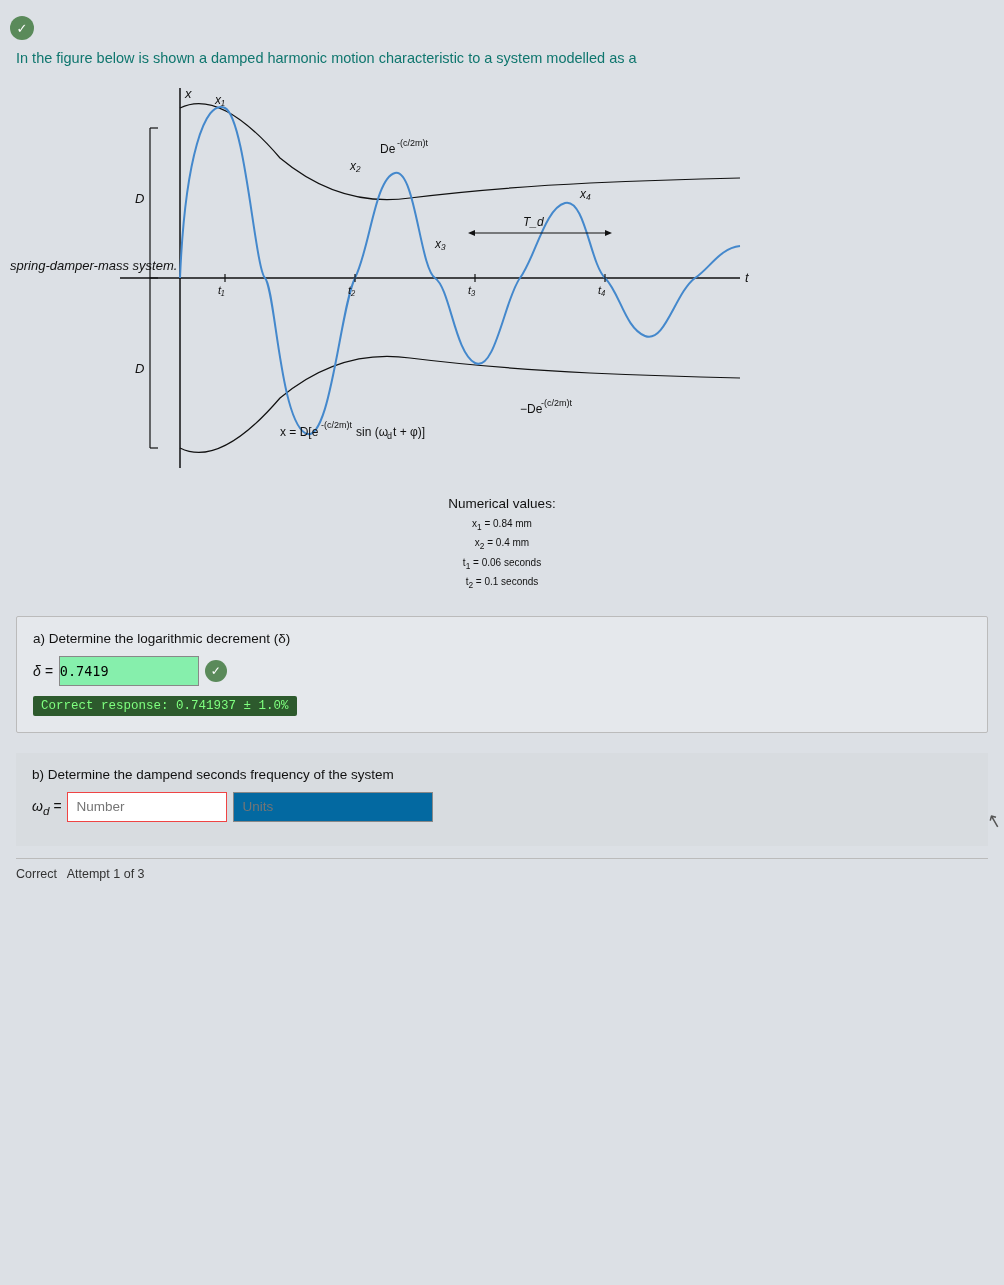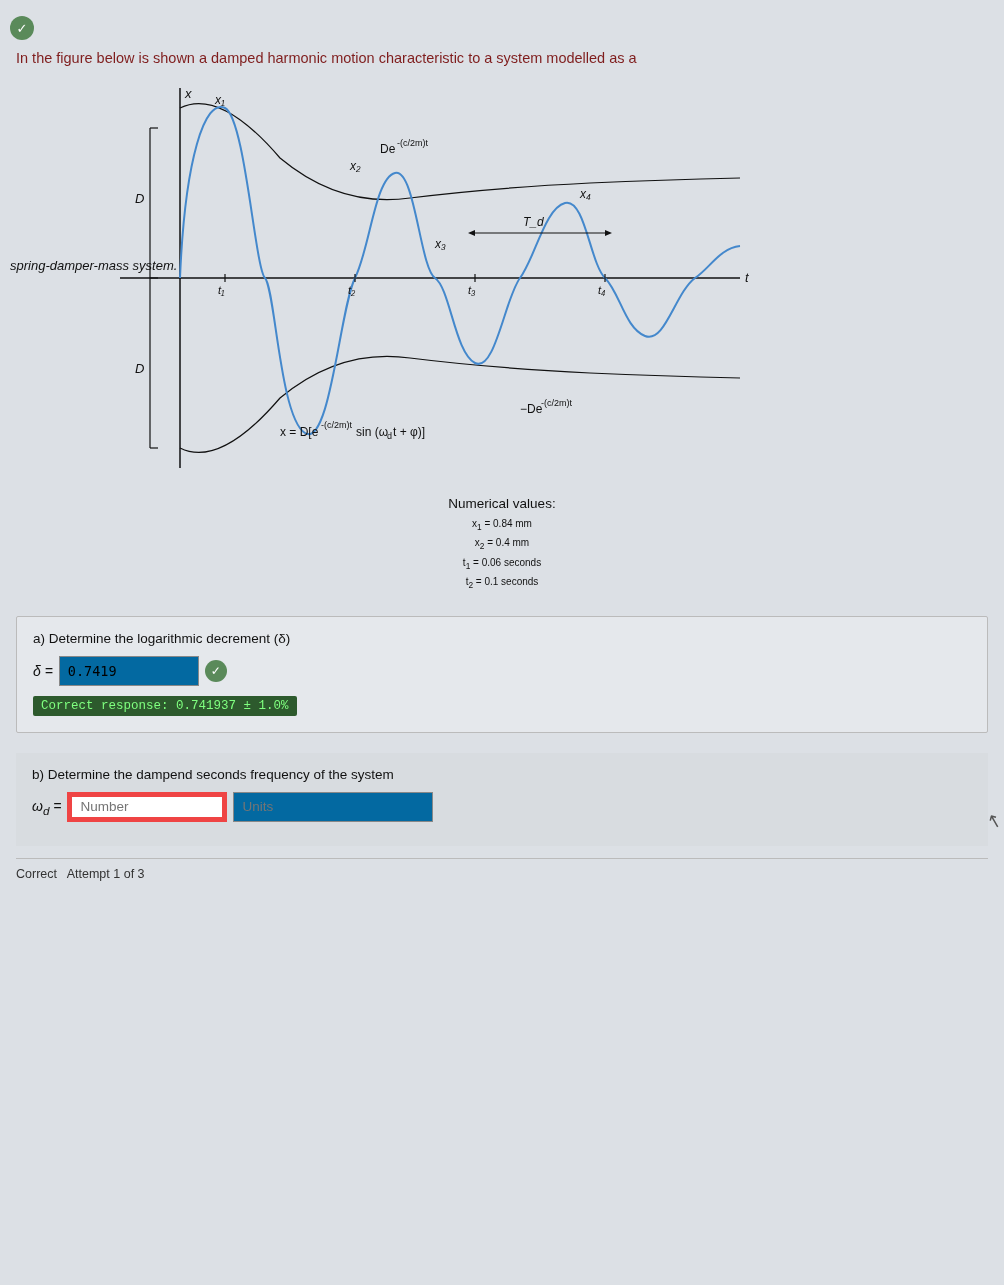--- a/index.html
+++ b/index.html
@@ -26,21 +26,21 @@
       align-items: center;
       justify-content: center;
       margin: 6px 0 4px 10px;
       color: white;
       font-size: 13px;
     }
     .question-text {
       font-size: 14.5px;
       line-height: 1.4;
       padding: 4px 16px 0 16px;
-      color: #7f1d1d;
+      color: #0f766e;
     }
     .figure-area {
       position: relative;
       width: 100%;
       height: 420px;
       margin: 0 auto;
     }
     .spring-label {
       position: absolute;
       left: 10px;
@@ -86,22 +86,22 @@
       gap: 6px;
       margin-bottom: 8px;
     }
     .answer-label {
       font-size: 14px;
       font-style: italic;
       white-space: nowrap;
     }
     .answer-input {
       border: 1px solid #888;
-      background: #0369a1;
-      padding: 4px 8px;
+      background: #86efac;
+      padding: 4px 0;
       font-size: 13.5px;
       width: 140px;
       height: 30px;
       font-family: monospace;
     }
     .check-icon-green {
       width: 22px;
       height: 22px;
       background: #5a8a5a;
       border-radius: 50%;
@@ -128,21 +128,21 @@
     }
     .units-input {
       border: 1px solid #888;
       background: #0369a1;
       padding: 4px 8px;
       font-size: 13.5px;
       width: 200px;
       height: 30px;
     }
     .number-input {
-      border: 5px solid #ef4444;
+      border: 1px solid #ef4444;
       background: white;
       padding: 4px 8px;
       font-size: 13.5px;
       width: 160px;
       height: 30px;
       color: #777;
     }
     .section-bar {
       border-top: 1px solid #bbb;
       margin: 10px 16px 0 16px;

